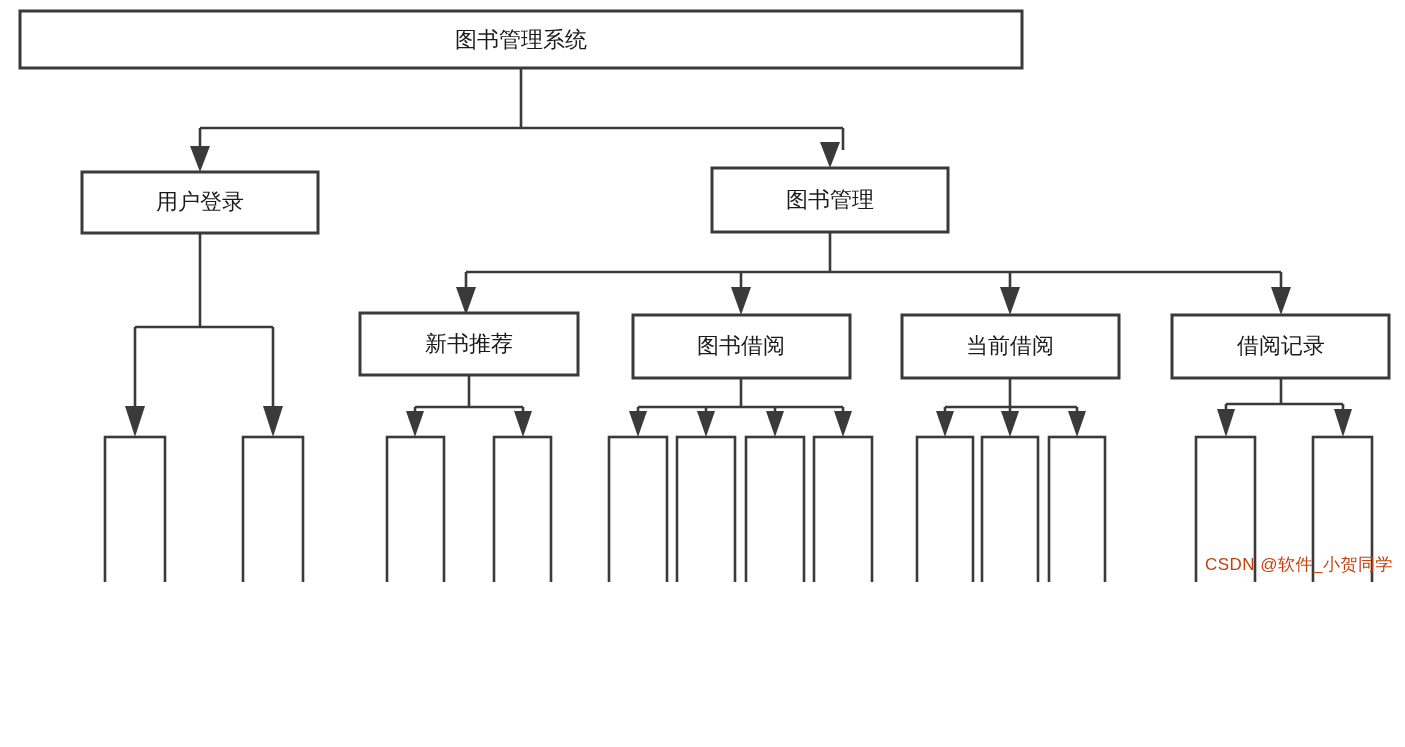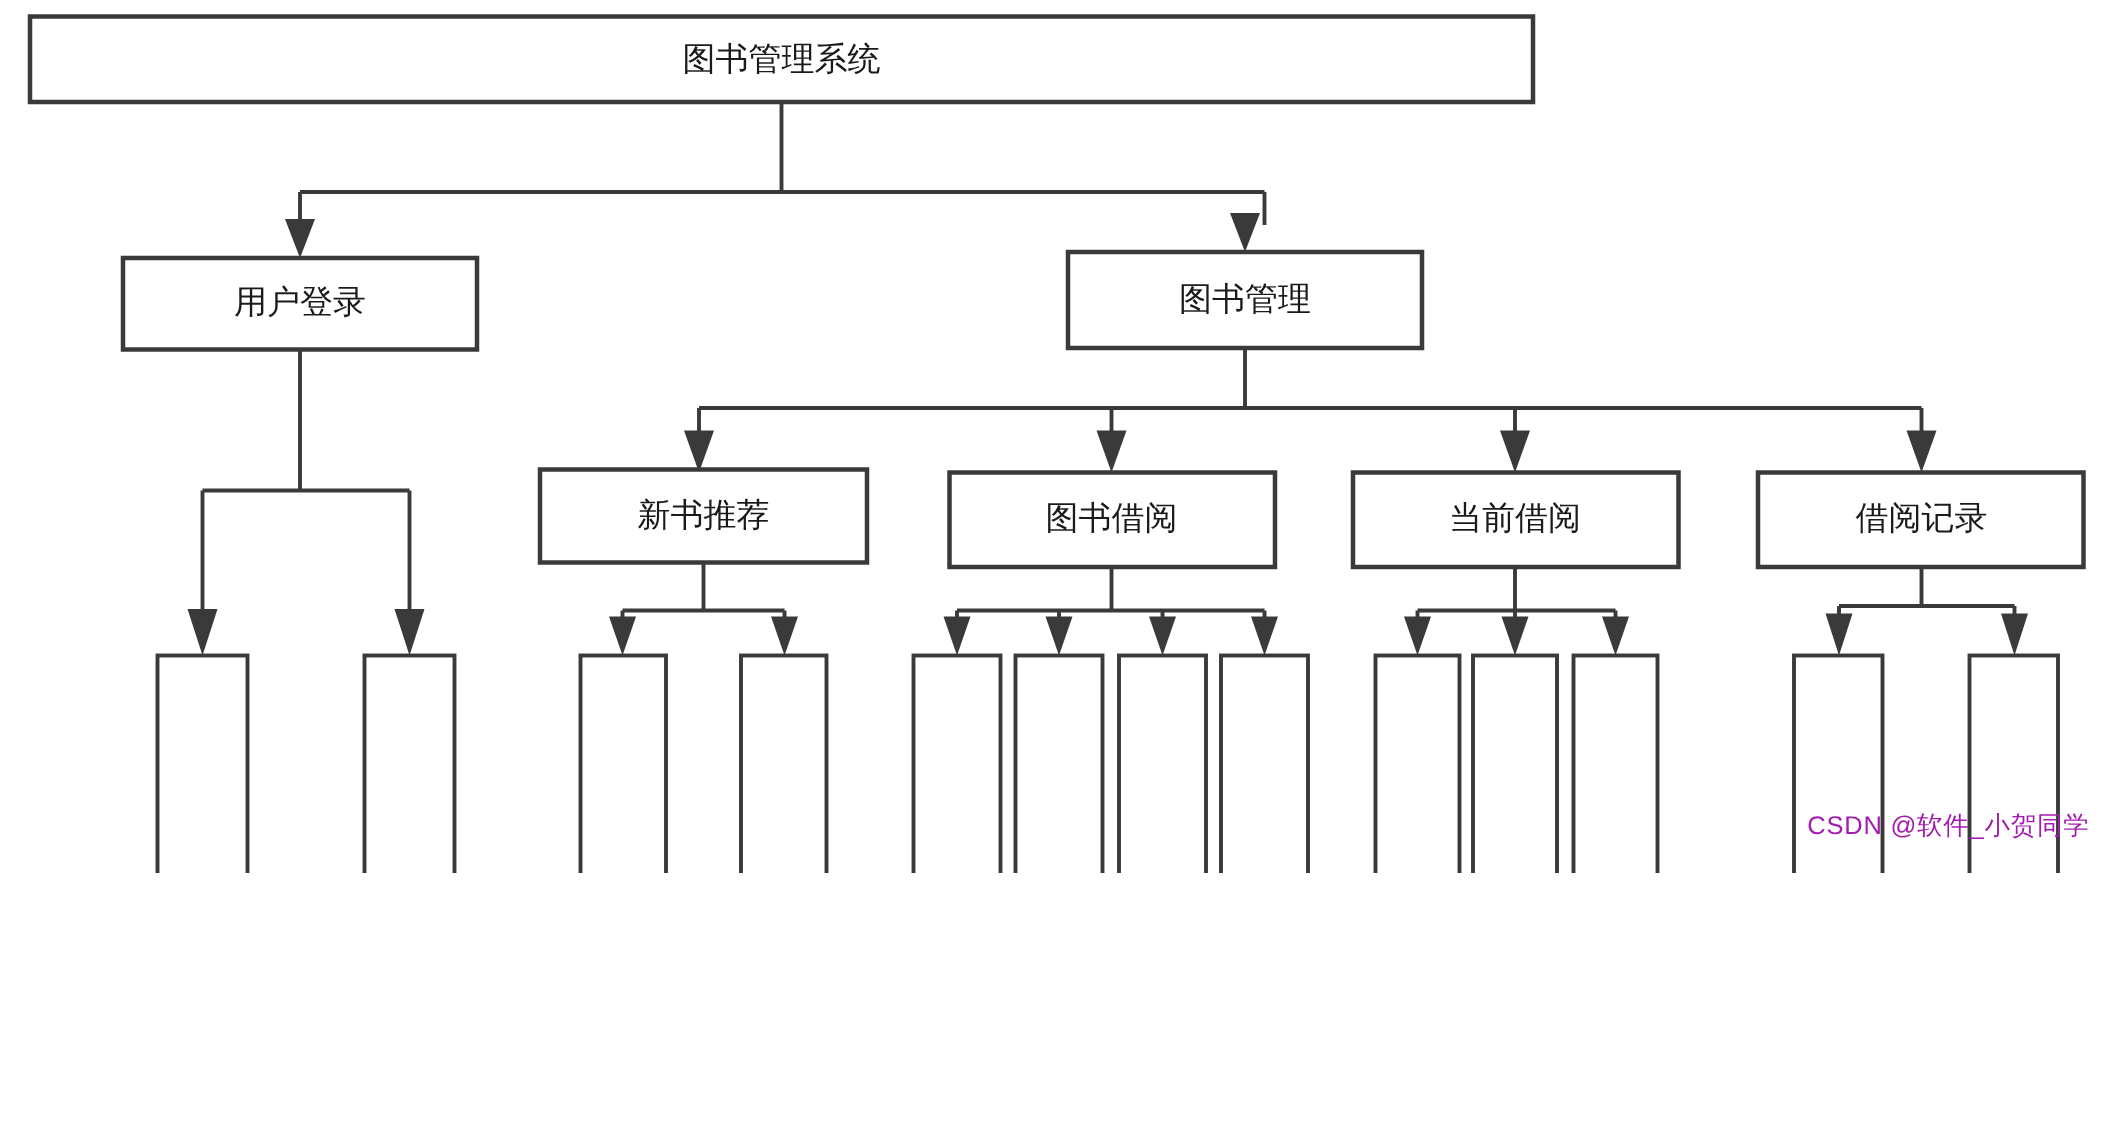--- a/index.html
+++ b/index.html
@@ -61,24 +61,24 @@
     letter-spacing: 1px;
     white-space: nowrap;
     display: flex;
     align-items: center;
     justify-content: center;
     pointer-events: none;
   }
   .watermark {
     position: absolute;
     right: 12px;
-    bottom: 20px;
+    bottom: 6px;
     font-family: "Liberation Sans", "DejaVu Sans", sans-serif;
     font-size: 17px;
-    color: #a21caf;
+    color: #c2410c;
     letter-spacing: 0.5px;
     white-space: nowrap;
   }
 </style>
 </head>
 <body>
 
 <div id="diagram-root">
 
   <svg id="flow-svg" viewBox="0 0 1405 747">

